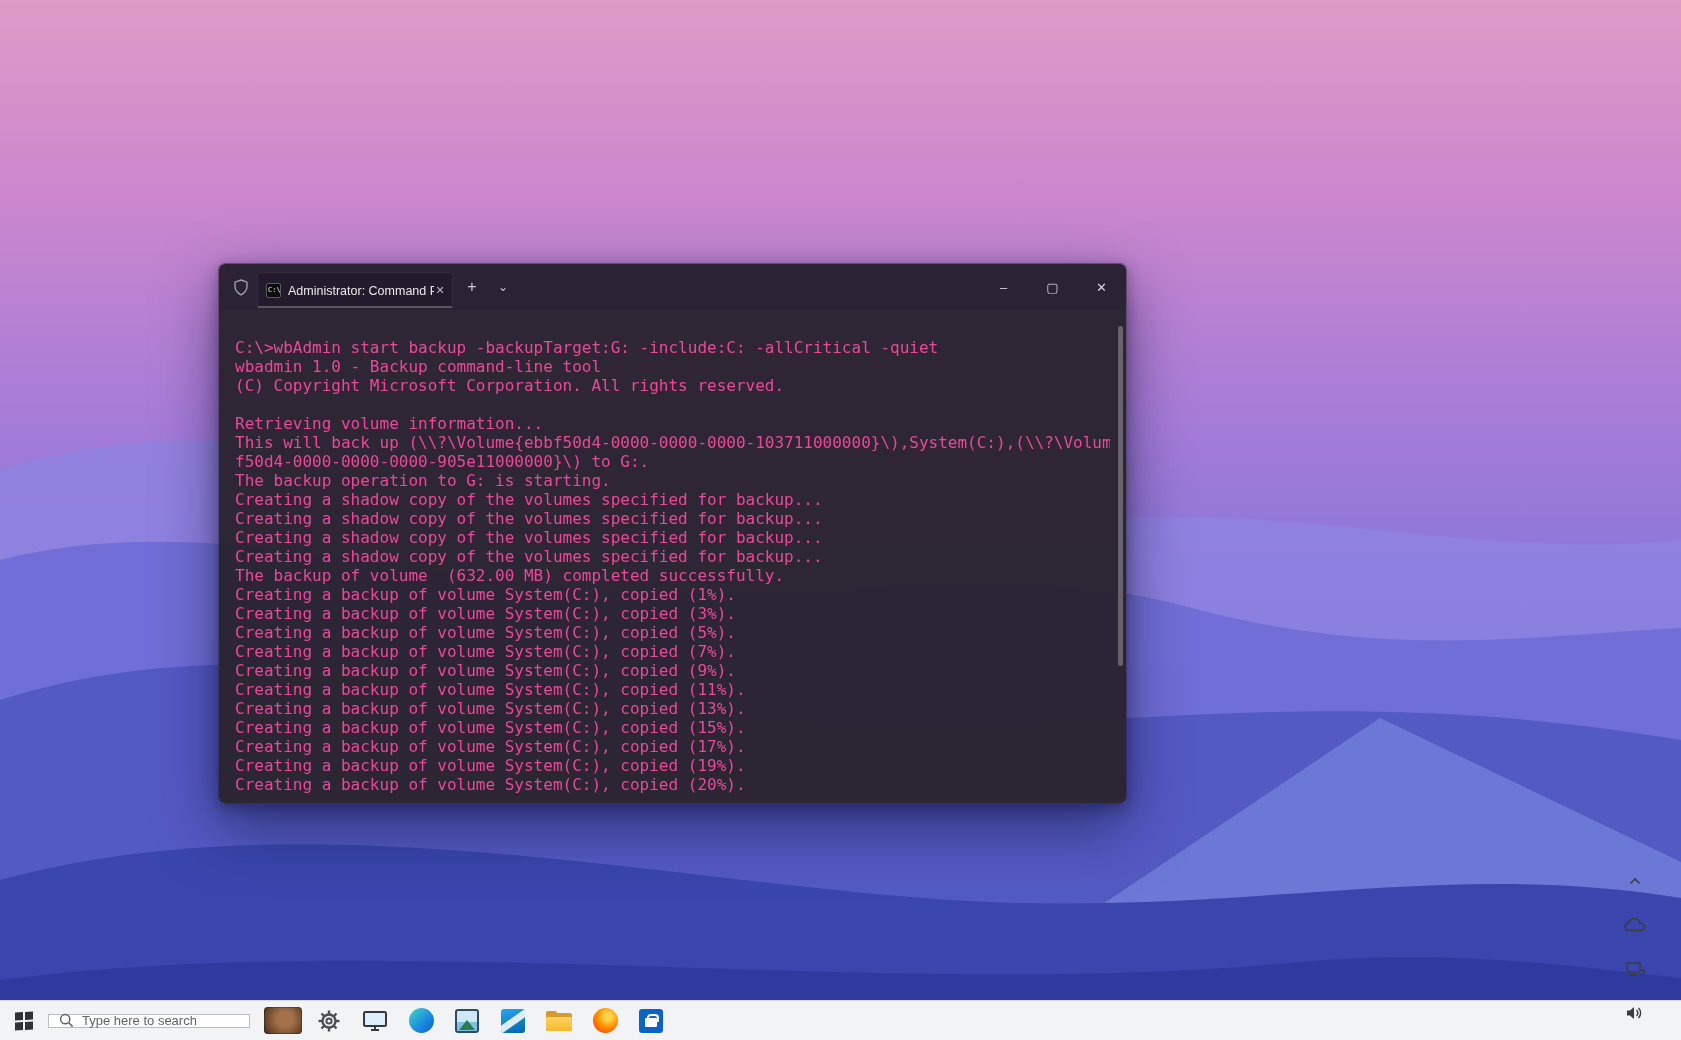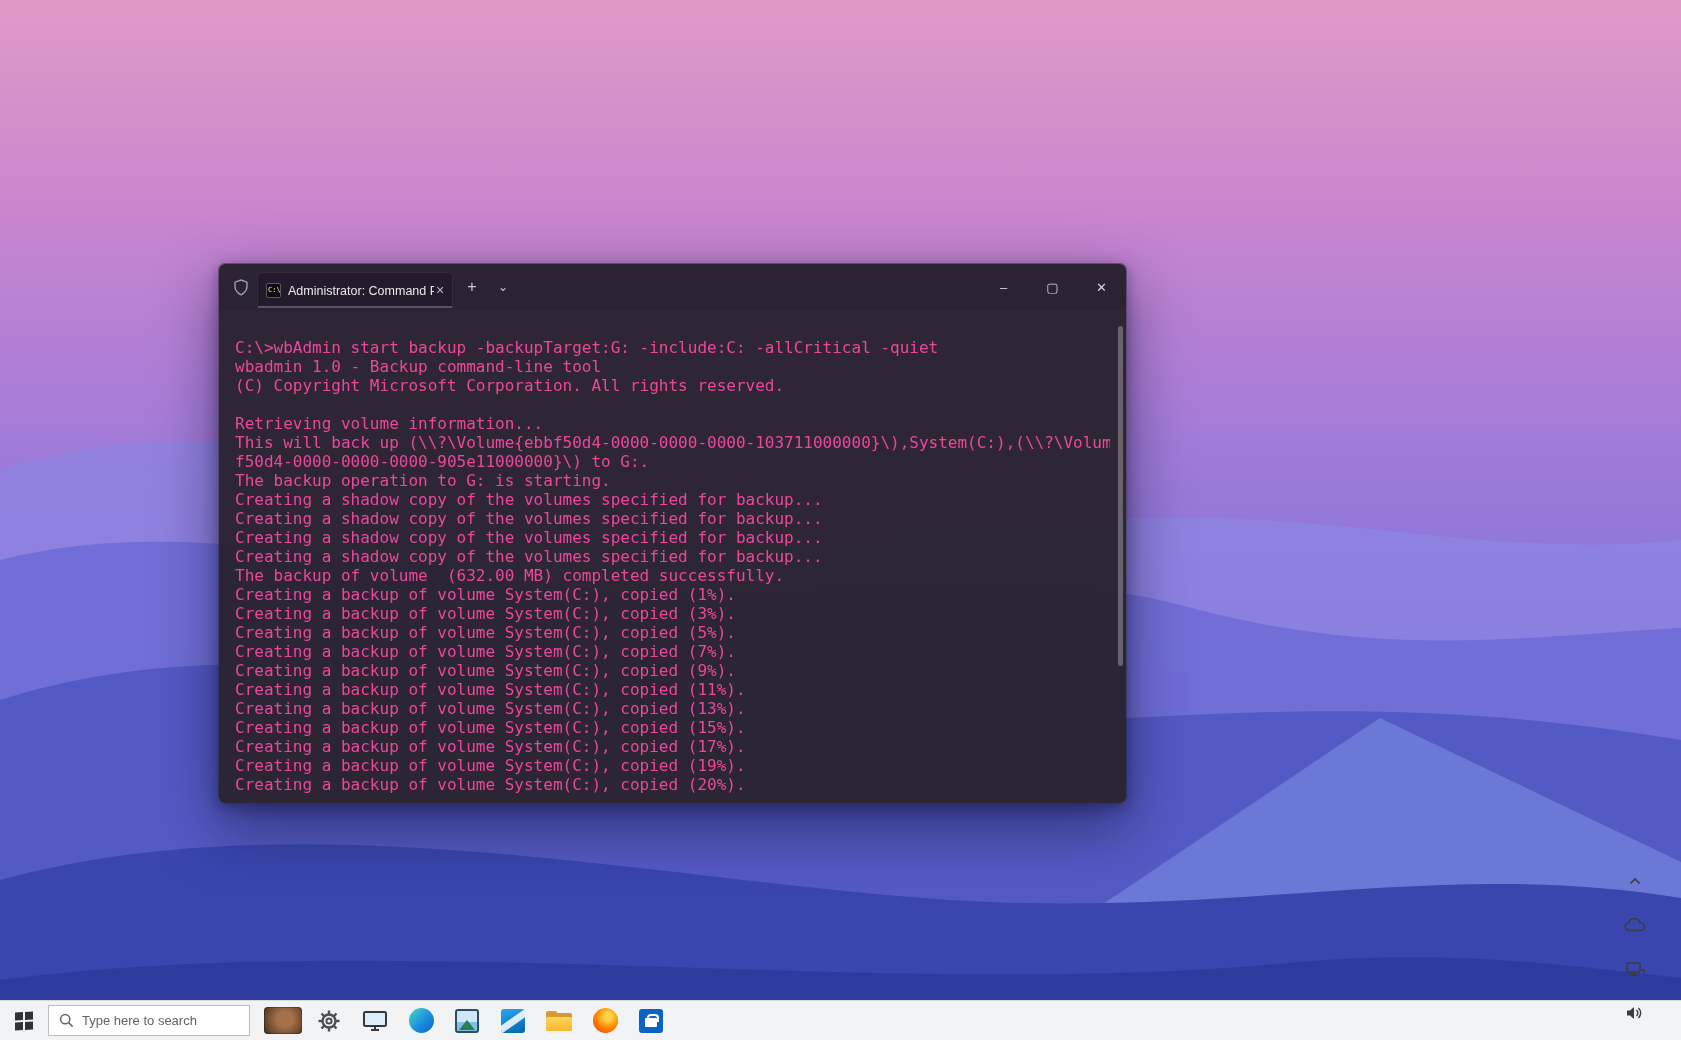--- a/index.html
+++ b/index.html
@@ -61,21 +61,21 @@
   
   .taskbar {
     position:absolute; left:0; right:0; bottom:0; height:40px; z-index:10;
     background:#f2f3f5; border-top:1px solid #d8d8d8;
     display:flex; align-items:center;
   }
   .start-btn { width:48px; height:40px; display:flex; align-items:center; justify-content:center; }
   .win-logo { display:grid; grid-template-columns:8px 8px; grid-template-rows:8px 8px; gap:1.5px; transform:skewY(-3deg); }
   .win-logo span { background:#2f3137; display:block; }
   .search-box {
-    width:202px; height:31px; background:#ffffff; border:1px solid #b9bdc4;
+    width:202px; height:14px; background:#ffffff; border:1px solid #b9bdc4;
     display:flex; align-items:center; gap:8px; padding:0 10px; margin-right:10px;
   }
   .search-box .stext { color:#5f6368; font-size:13px; white-space:nowrap; }
   .app-icons { display:flex; align-items:center; }
   .app-slot { width:46px; height:40px; display:flex; align-items:center; justify-content:center; }
   .thumb-widget { width:38px; height:27px; border-radius:4px; background:radial-gradient(circle at 55% 45%, #a4714b 0 30%, #6e4a2e 70%, #3c2817 100%); box-shadow:inset 0 0 0 1px rgba(0,0,0,.25); }
   .edge-circle { width:25px; height:25px; border-radius:50%; background:linear-gradient(135deg,#49d6c2 0%, #1b8fe0 55%, #0b5fc0 100%); }
   .firefox-circle { width:25px; height:25px; border-radius:50%; background:radial-gradient(circle at 60% 35%, #ffd24a 0 18%, #ff9500 45%, #ff4f00 80%, #e33000 100%); }
   .folder-icon { position:relative; width:26px; height:20px; }
   .folder-icon .back { position:absolute; inset:0; top:2px; background:#d99c2b; border-radius:2px; }

